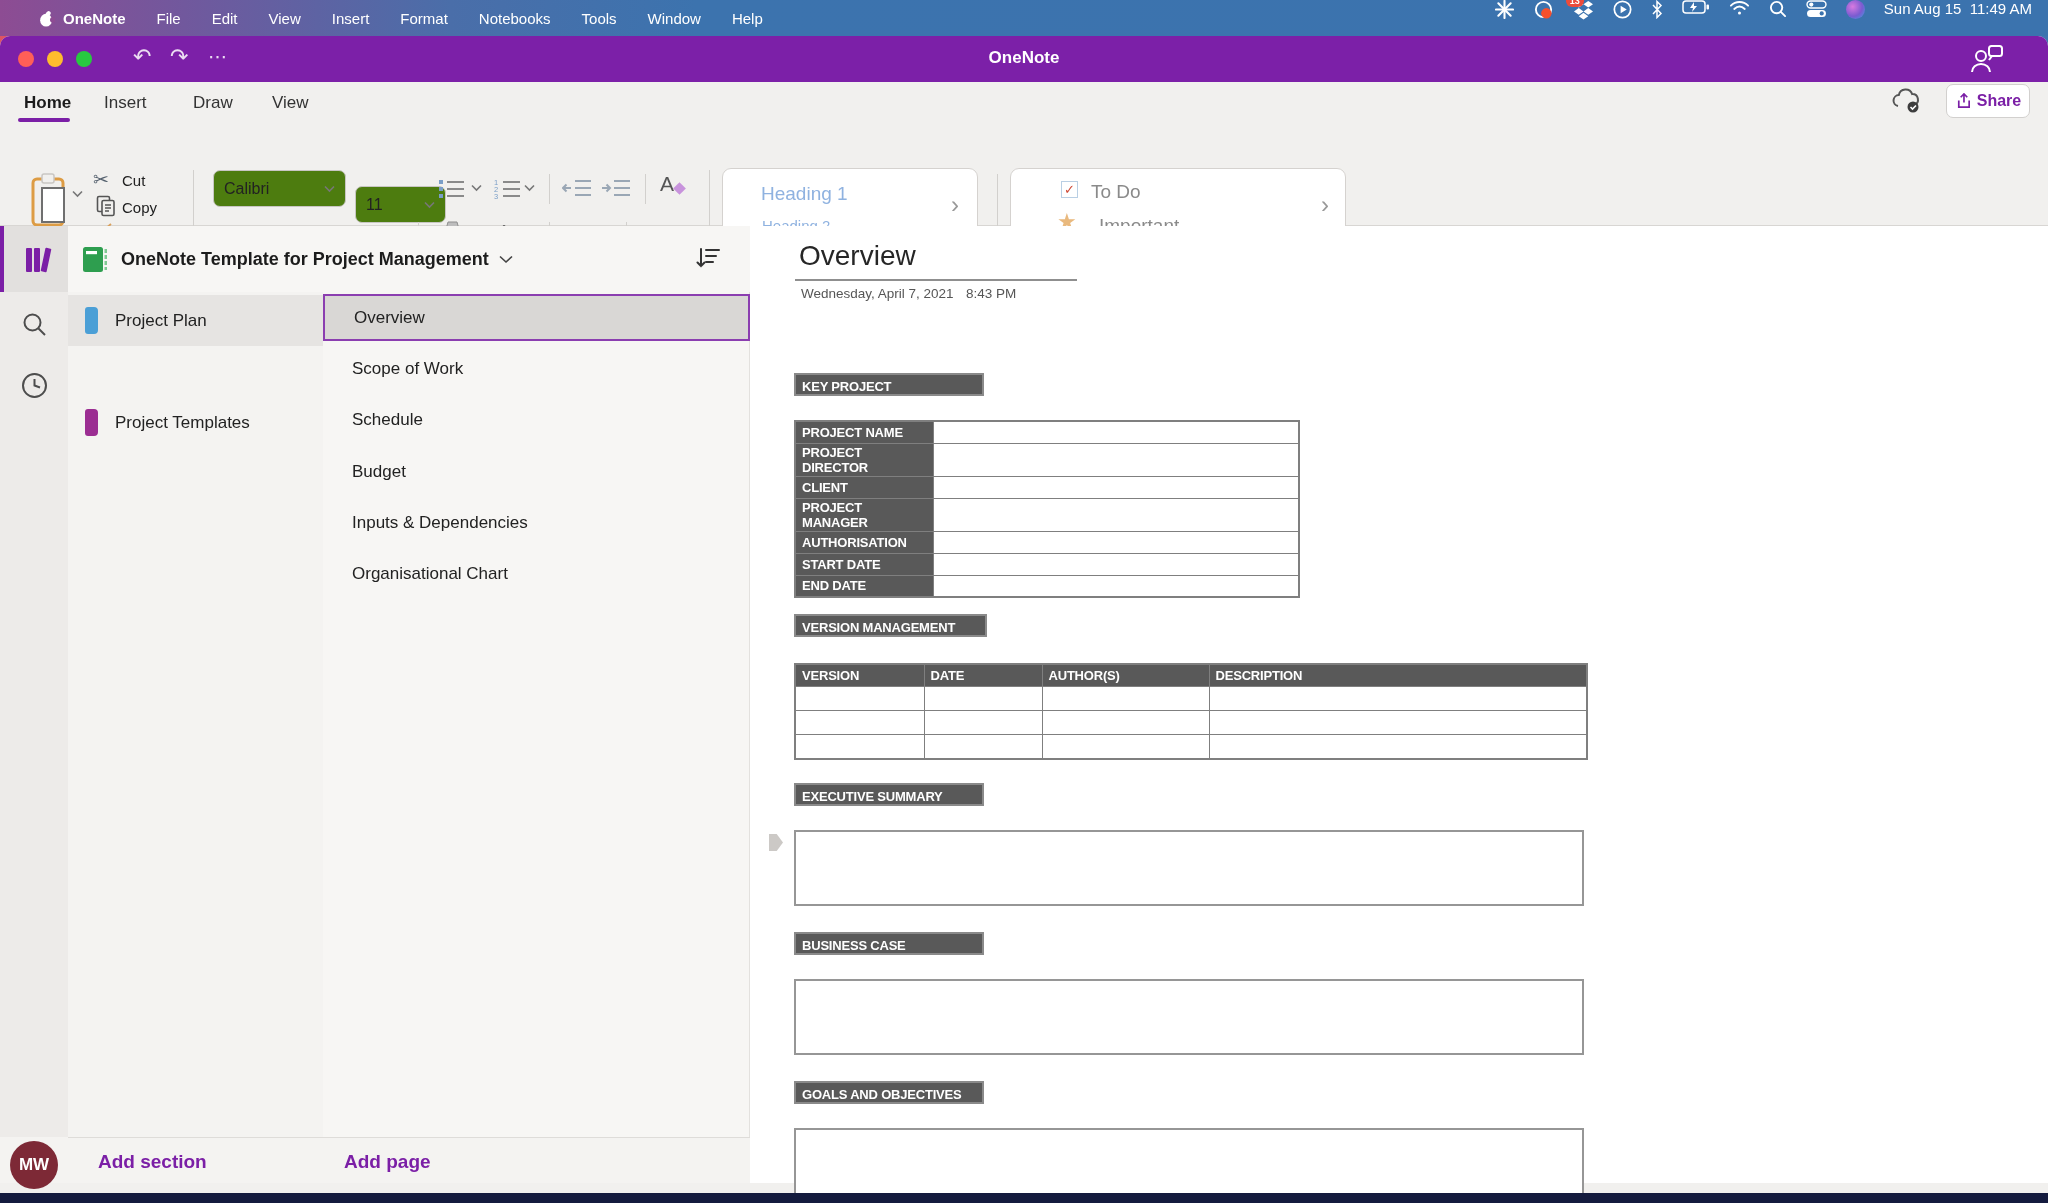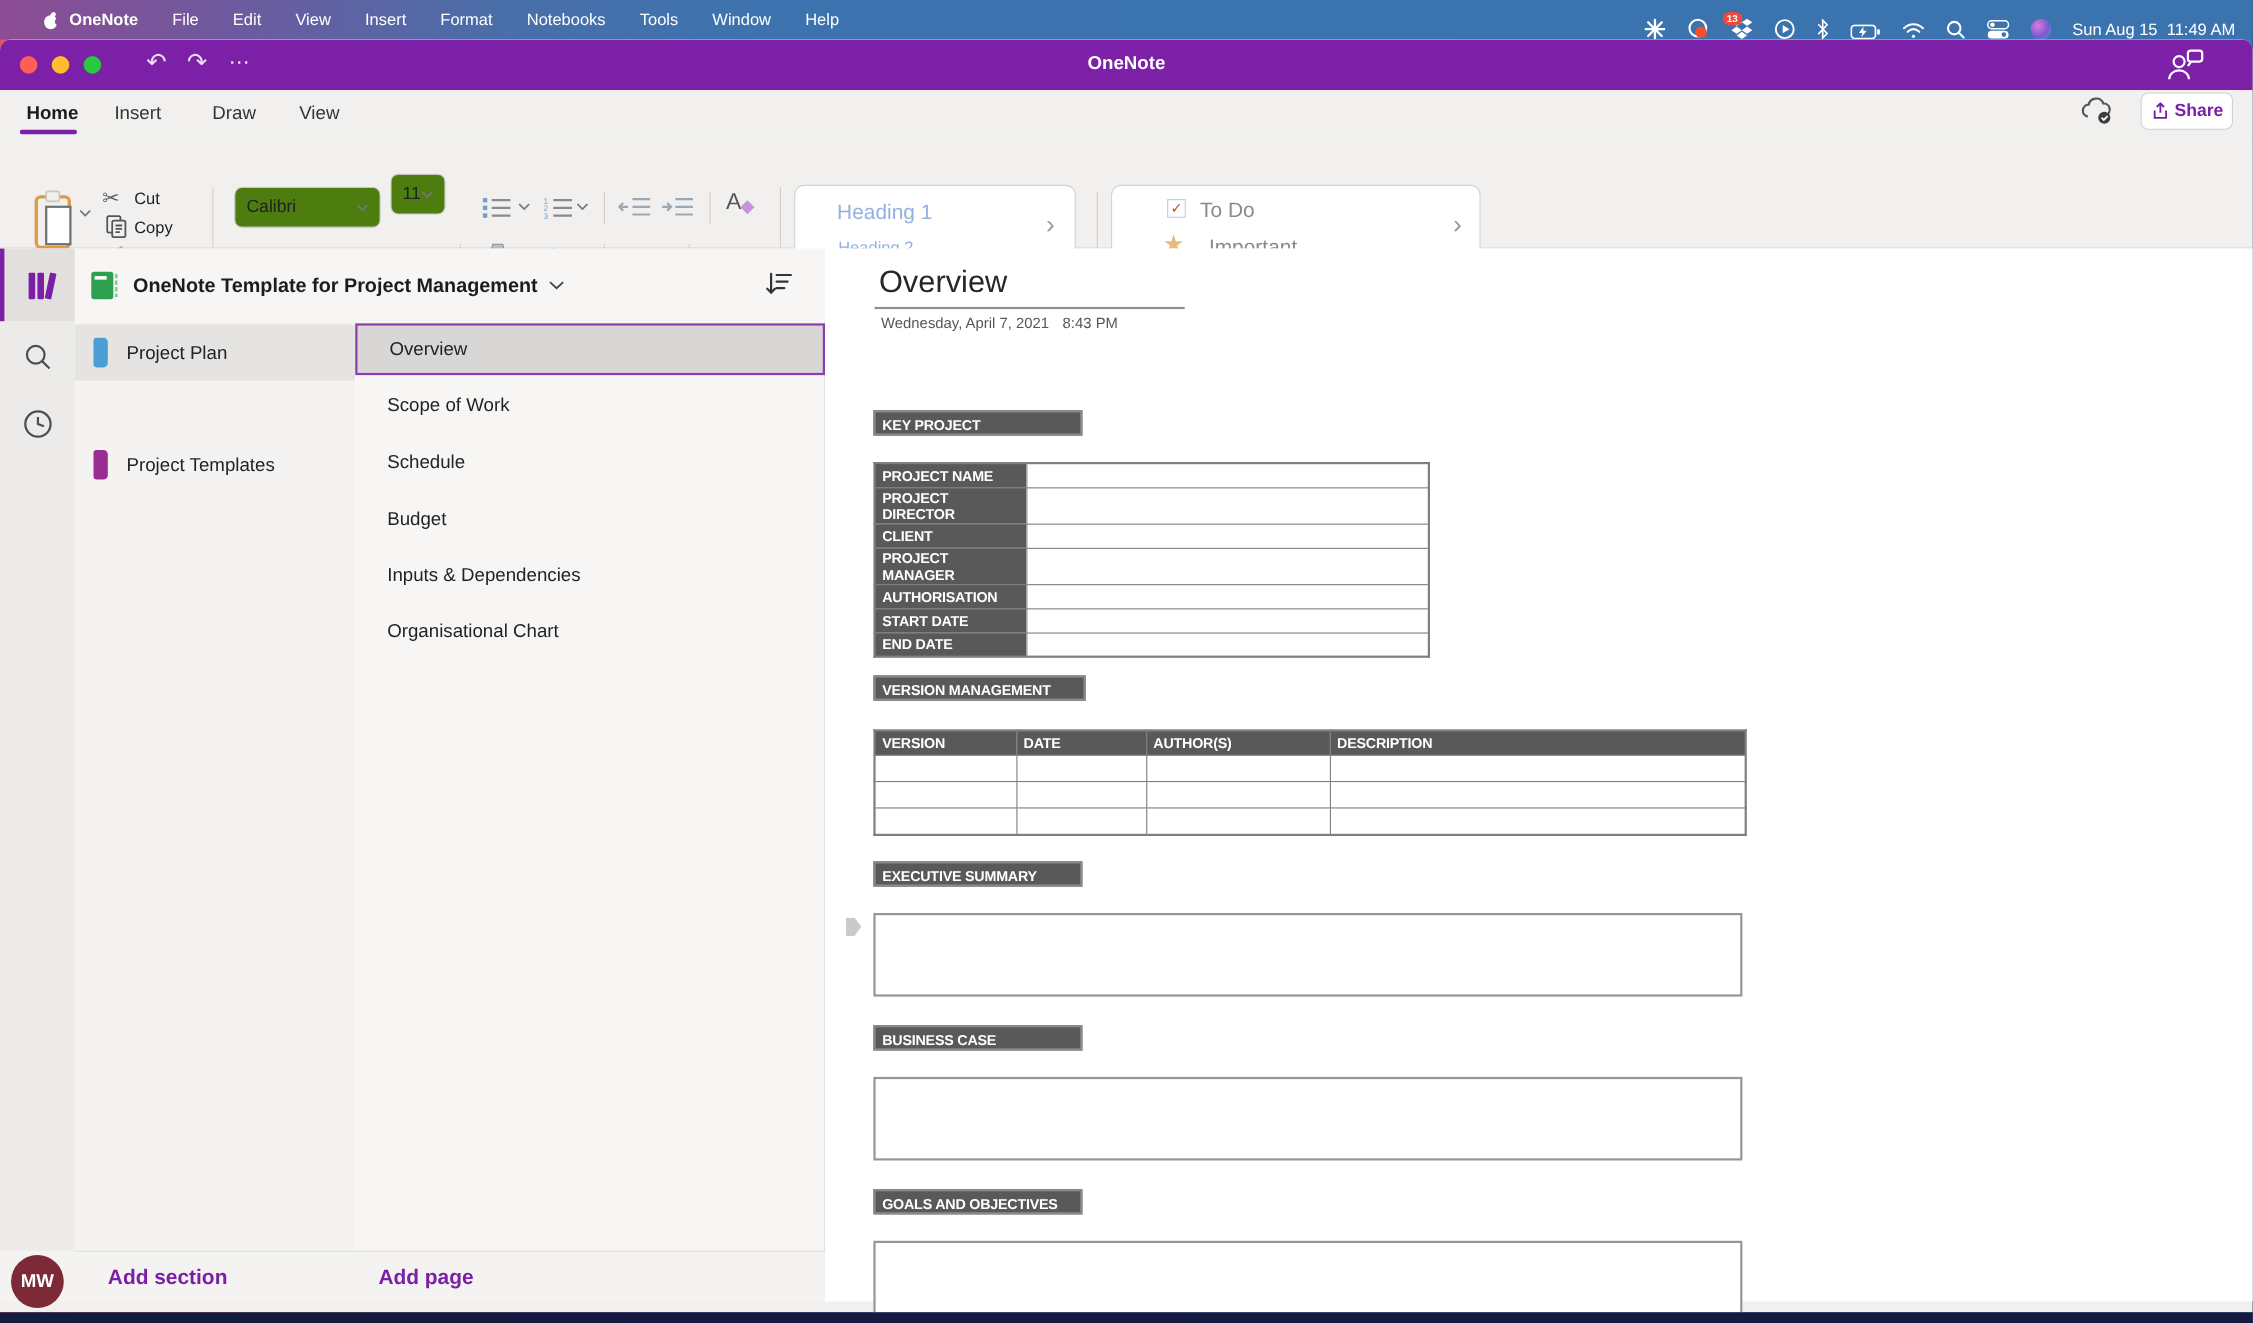--- a/index.html
+++ b/index.html
@@ -5,21 +5,21 @@
   html,body{margin:0;padding:0;background:#222;}
   *{box-sizing:border-box;font-family:"Liberation Sans",sans-serif;}
   #stage{position:relative;width:2048px;height:1203px;overflow:hidden;
          background:linear-gradient(100deg,#e05560 0%,#a24f86 18%,#5e68a4 38%,#3f74b0 60%,#3f74b0 100%);}
   .abs{position:absolute;}
   
   #menubar{left:0;top:0;width:2048px;height:36px;display:flex;align-items:center;color:#fff;
            background:linear-gradient(90deg,#8d4c93 0%,#71589d 9%,#4a6ea9 22%,#3c73ae 34%,#3b73ae 100%);}
   .mb-item{font-size:15px;margin-right:31px;color:#fff;}
   .mb-bold{font-weight:bold;}
-  #mb-right{position:absolute;right:16px;top:0;height:36px;display:flex;align-items:flex-end;gap:19px;}
+  #mb-right{position:absolute;right:16px;top:0;height:36px;display:flex;align-items:flex-start;gap:19px;}
   .sticon{position:relative;display:flex;align-items:center;}
   #mb-clock{font-size:15px;color:#fff;white-space:pre;}
   .badge{position:absolute;left:-7px;top:-5px;background:#ec4b3b;color:#fff;font-size:9px;font-weight:bold;
          border-radius:8px;padding:1px 4px;line-height:10px;}
   
   #window{left:0;top:36px;width:2048px;height:1157px;border-radius:10px 10px 0 0;overflow:hidden;background:#f1f0ee;}
   #titlebar{left:0;top:0;width:2048px;height:46px;background:#7c20a8;}
   .tl{width:16px;height:16px;border-radius:50%;top:15px;}
   #tl-close{left:18px;background:#ff5f57;}
   #tl-min{left:47px;background:#febc2e;}
@@ -254,21 +254,21 @@
       <span class="abs rb-label rb-dim" style="left:122px;top:100px">Format</span>
 
       <div class="abs vdiv" style="left:193px;top:44px;height:82px"></div>
 
       <div class="abs selbox" style="left:213px;top:44px;width:133px">
         <span style="font-size:16px;color:#222">Calibri</span>
         <svg class="chev" width="11" height="8" viewBox="0 0 11 8">
             <polyline points="1,1.5 5.5,6 10,1.5"></polyline>
           </svg>
       </div>
-      <div class="abs selbox" style="left:355px;top:32px;width:50px">
+      <div class="abs selbox" style="left:355px;top:60px;width:91px">
         <span style="font-size:16px;color:#222">11</span>
         <svg class="chev" width="11" height="8" viewBox="0 0 11 8">
             <polyline points="1,1.5 5.5,6 10,1.5"></polyline>
           </svg>
       </div>
       <span class="abs" style="left:438px;top:52px">
         <svg width="27" height="21" viewBox="0 0 27 21">
             <g fill="#7a9ec7">
           <rect x="1" y="2" width="4" height="4"></rect>
               <rect x="1" y="9" width="4" height="4"></rect>

